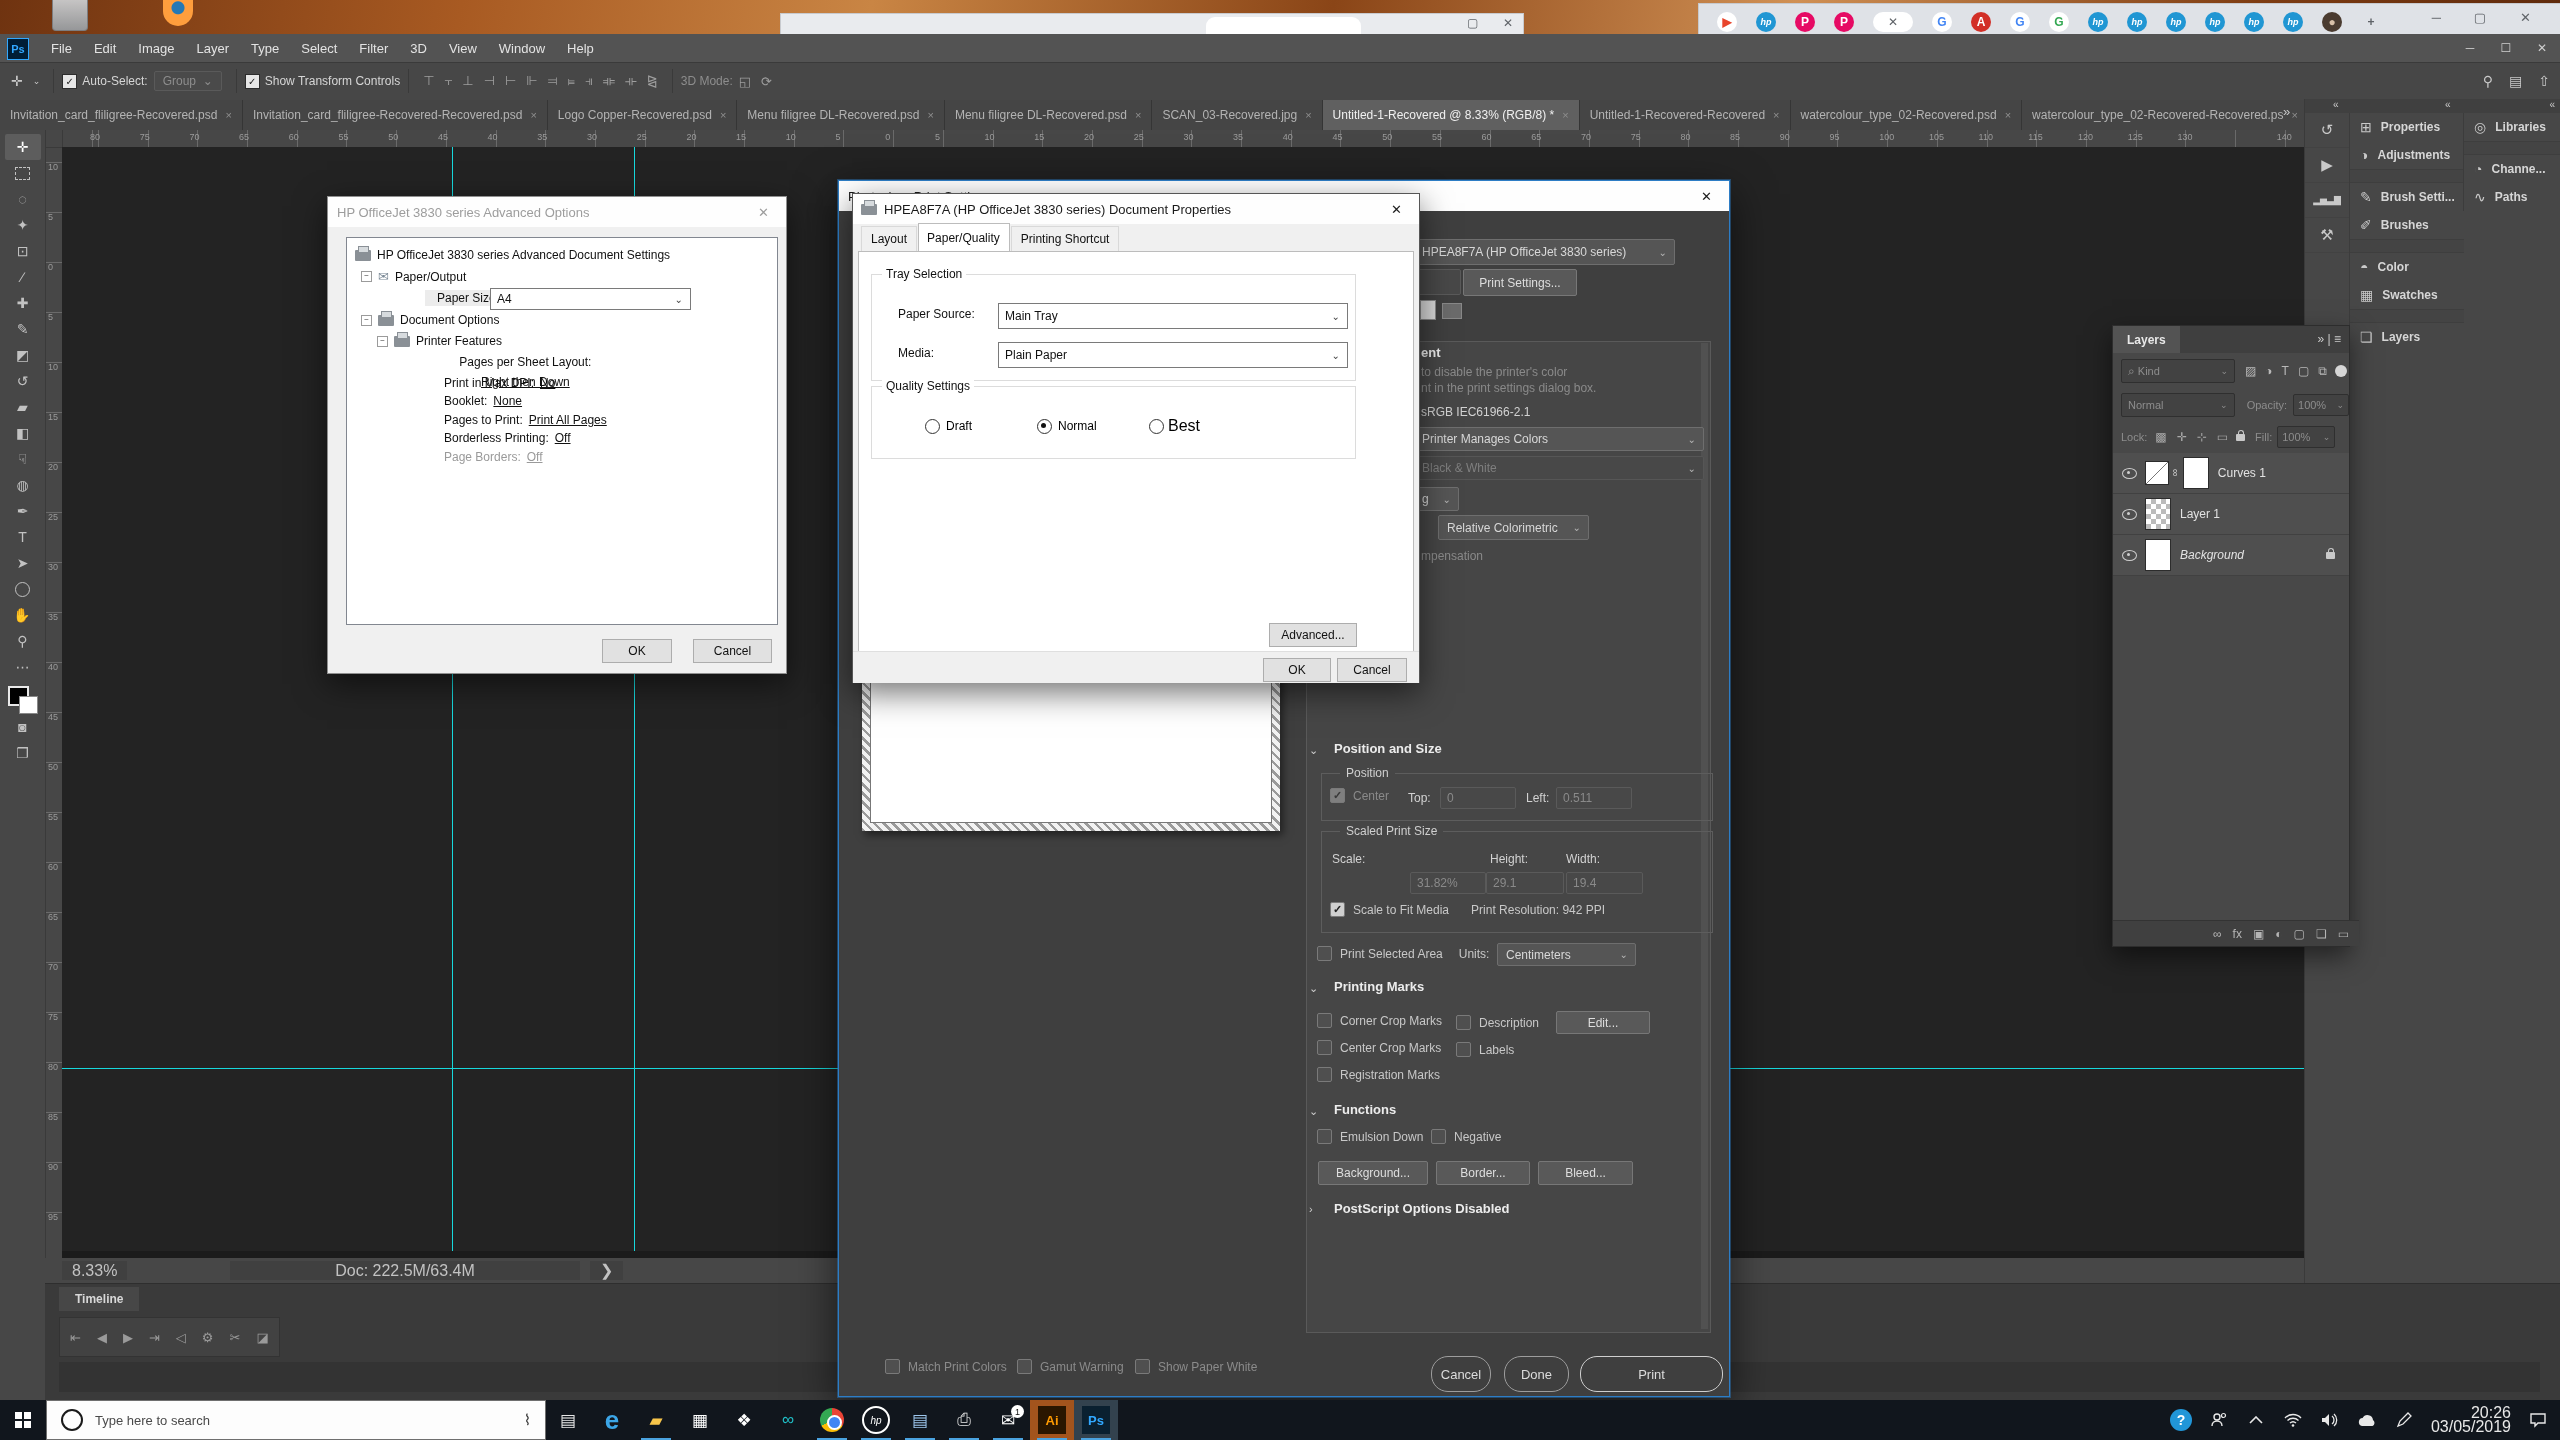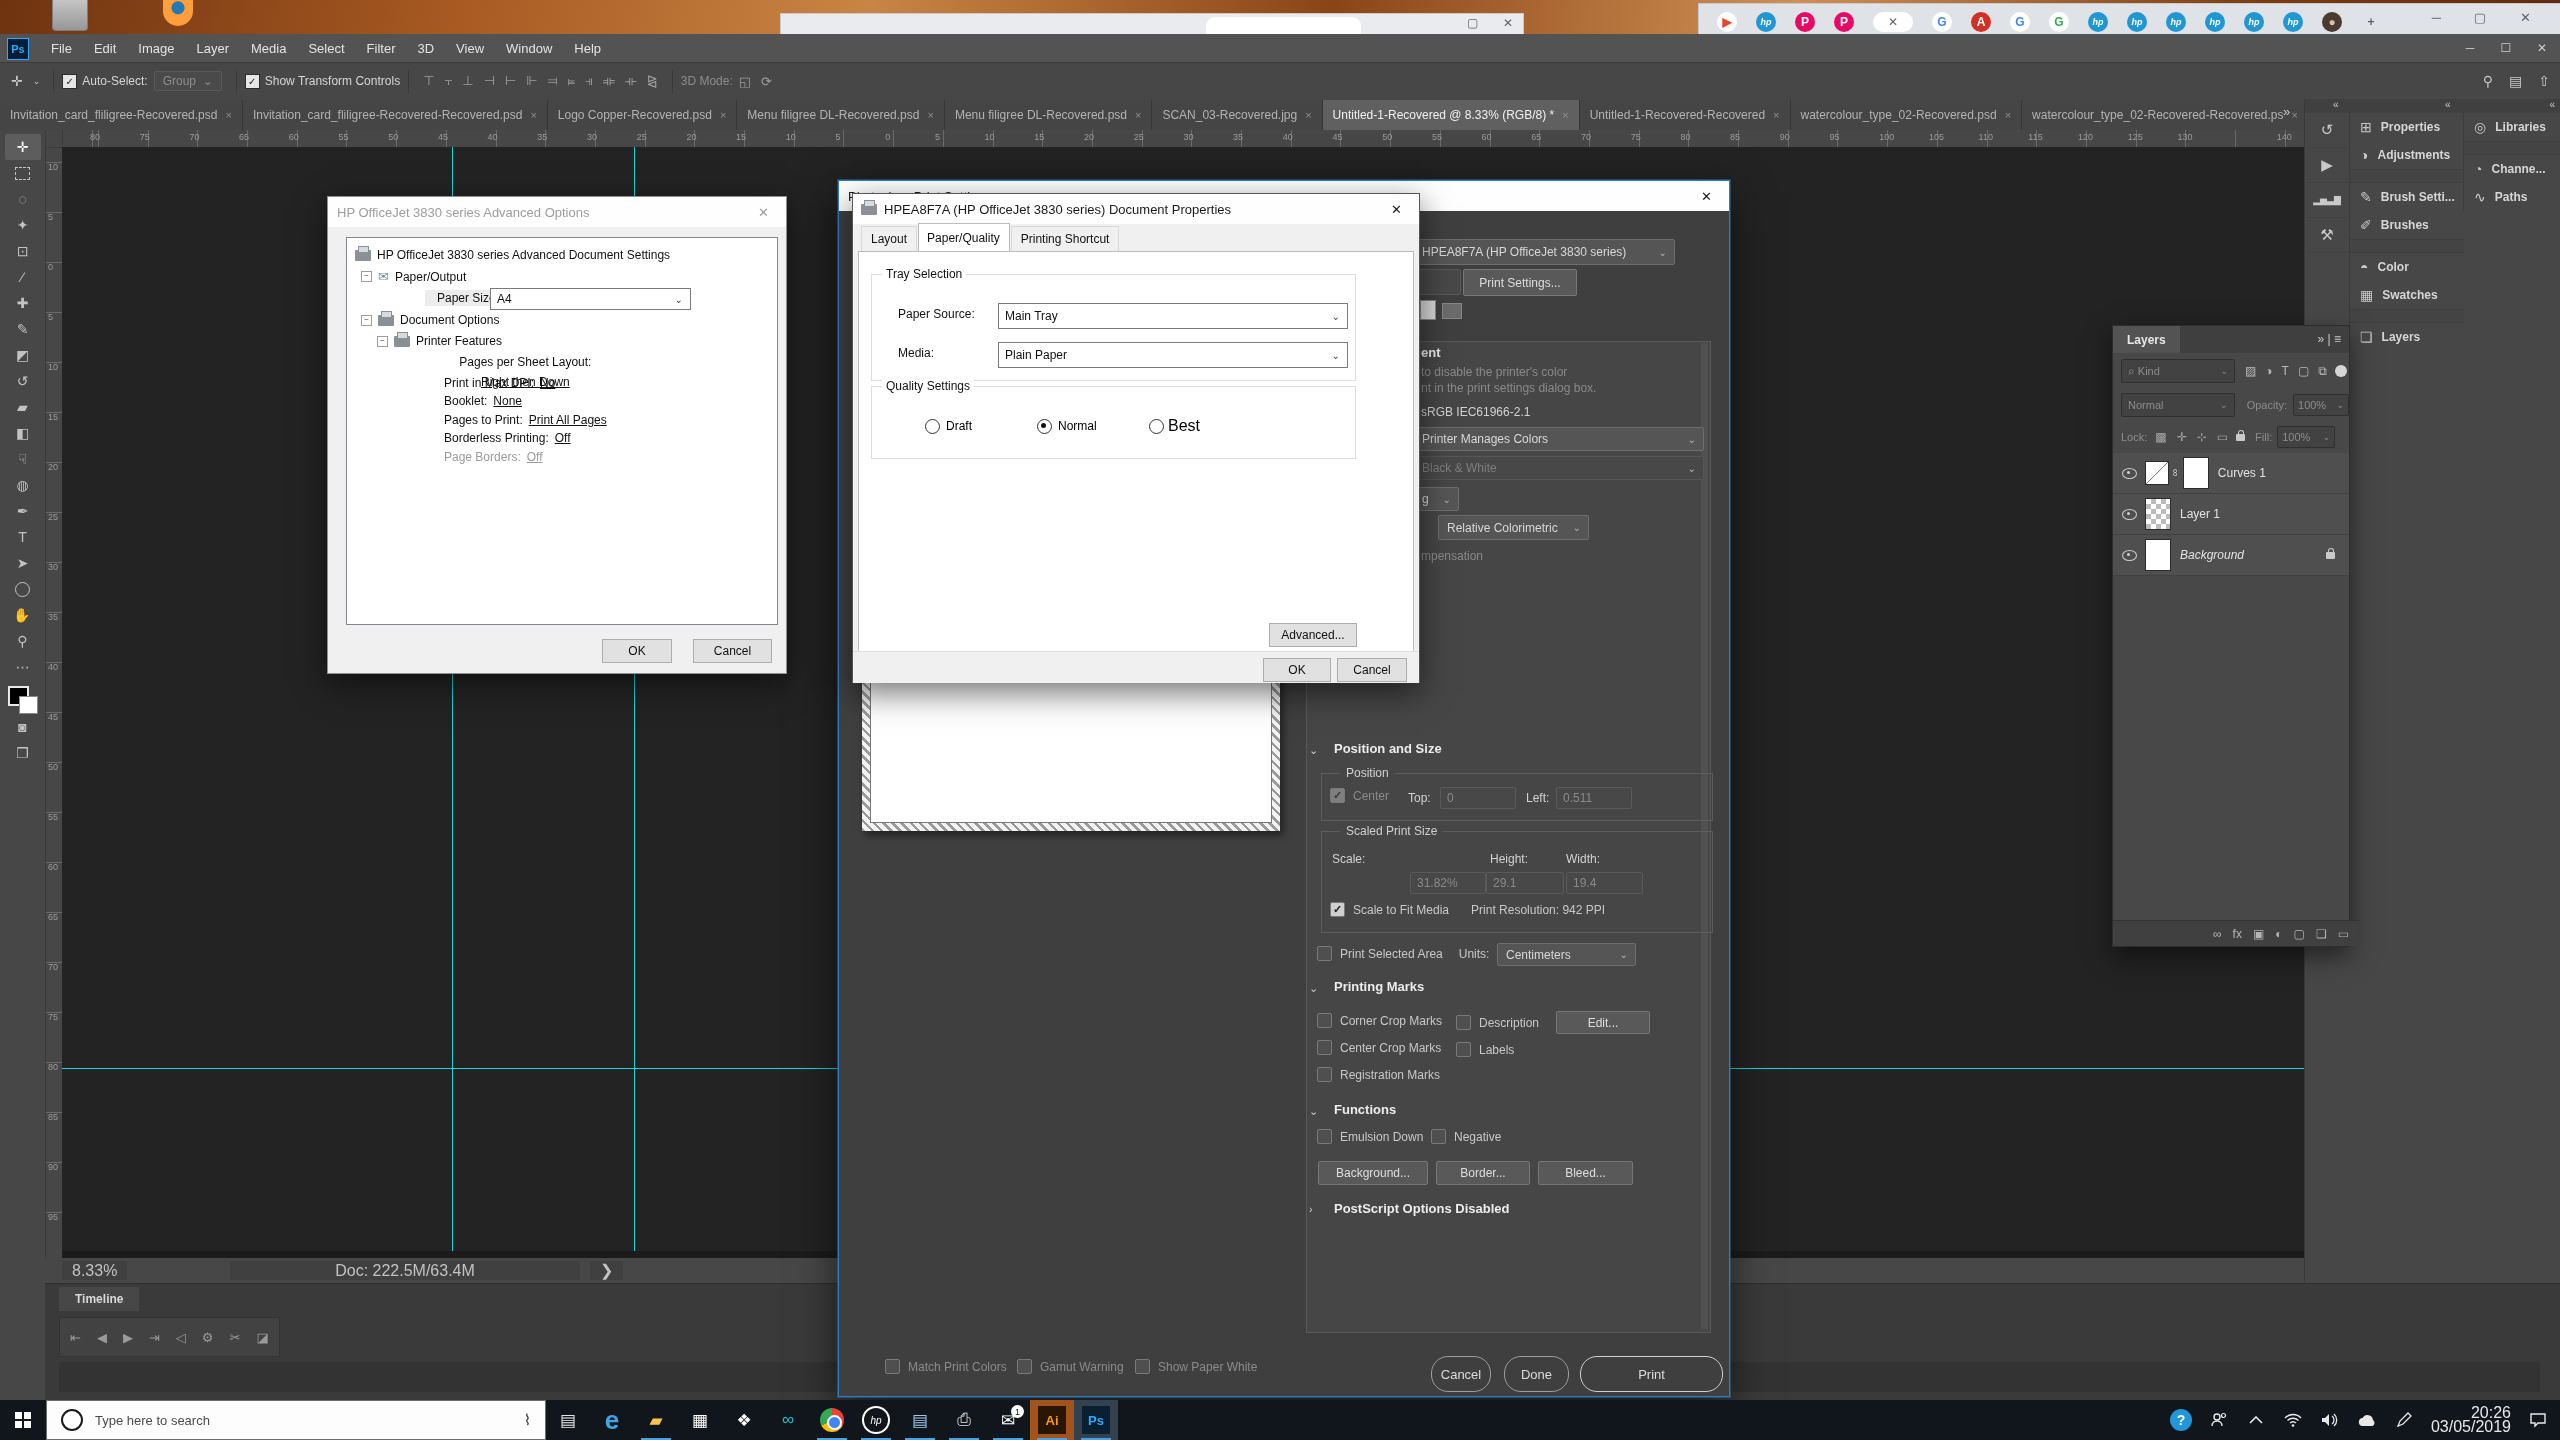--- a/index.html
+++ b/index.html
@@ -214,21 +214,21 @@
   </div>
 
   <div id="pswin" class="abs">
     <div class="menubar abs">
       <div class="pslogo">Ps</div>
       <div class="menuitems">
           <span>File</span>
           <span>Edit</span>
           <span>Image</span>
           <span>Layer</span>
-          <span>Media</span>
+          <span>Type</span>
           <span>Select</span>
           <span>Filter</span>
           <span>3D</span>
           <span>View</span>
           <span>Window</span>
           <span>Help</span>
         </div>
       <div class="winctl">
         <span>─</span>
         <span>☐</span>

